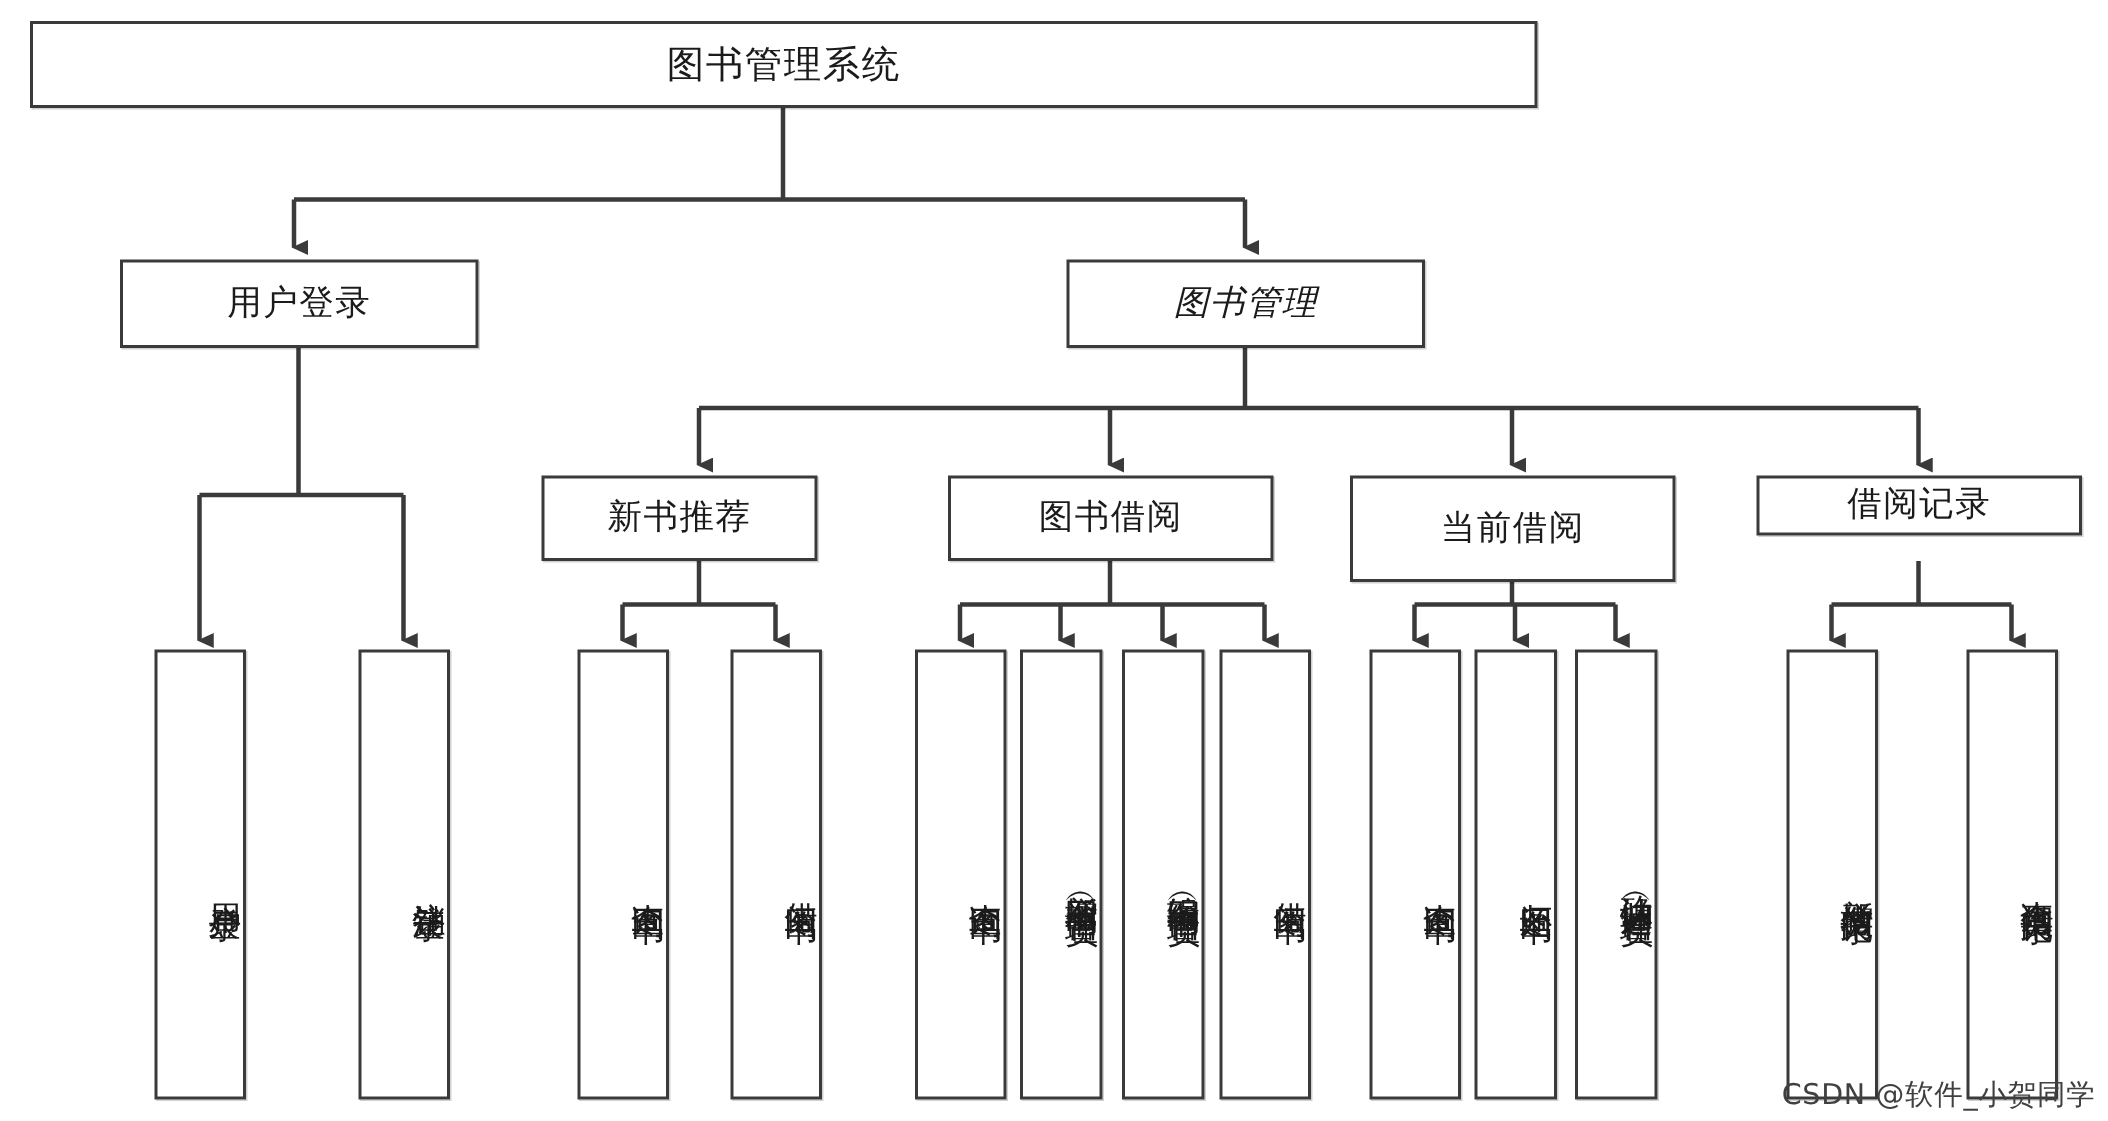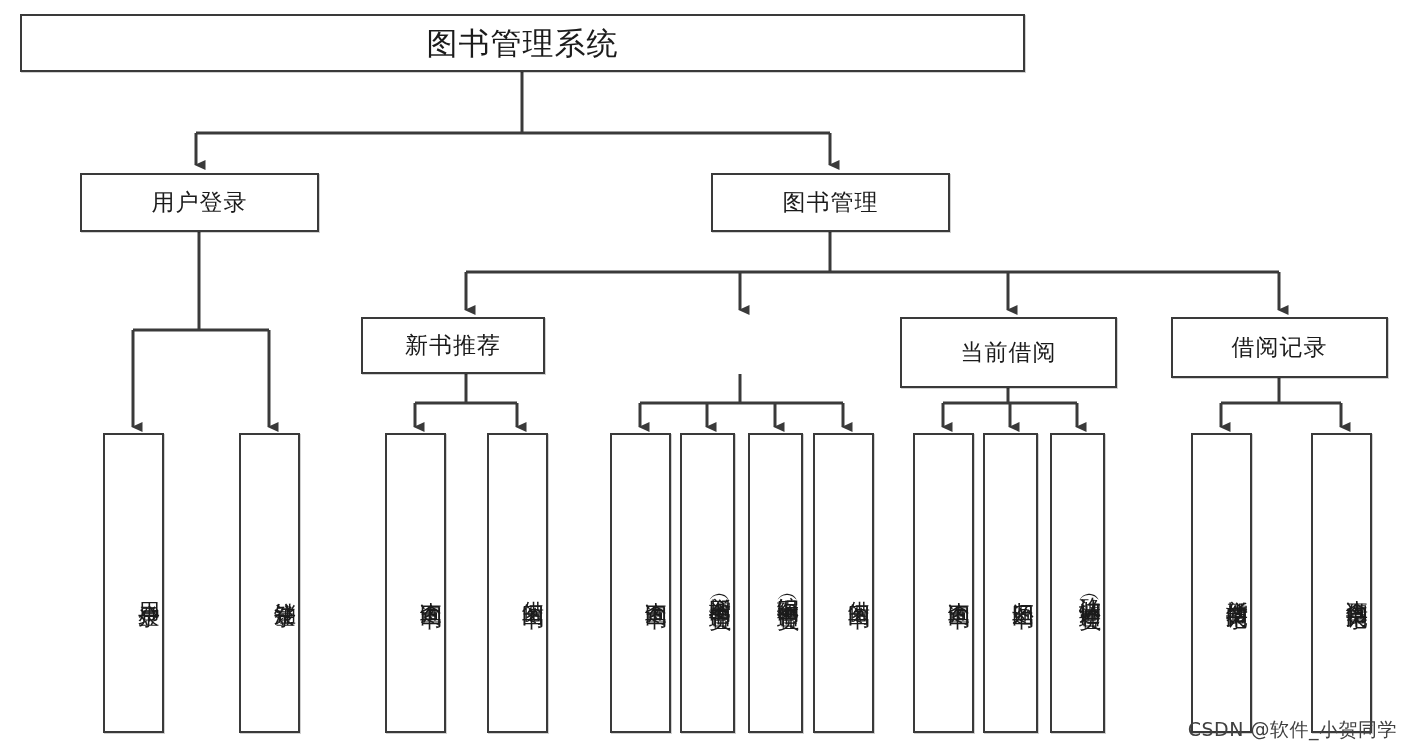--- a/index.html
+++ b/index.html
@@ -55,21 +55,21 @@
     justify-content: center;
     padding-top: 10px;
   }
   .node.v > .vlabel {
     writing-mode: vertical-rl;
     text-orientation: upright;
     display: block;
     white-space: nowrap;
   }
   .node.title {
-    font-size: 31px;
+    font-size: 25px;
   }
   .watermark {
     position: absolute;
     right: 8px;
     bottom: 4px;
     font-size: 19px;
     color: #404040;
     letter-spacing: 0.5px;
     white-space: nowrap;
     font-family: "DejaVu Sans", "Liberation Sans", sans-serif;
@@ -127,28 +127,29 @@
       <path d="M1221,403 L1341,403"></path>
       <path d="M1221,403 L1221,427" marker-end="url(#arrow)"></path>
       <path d="M1341,403 L1341,427" marker-end="url(#arrow)"></path>
     </g>
   </svg>
 
   <div class="node h title" style="left:20px; top:14px; width:1005px; height:58px;">图书管理系统</div>
 
   <div class="node h" style="left:80px; top:173px; width:239px; height:59px;">用户登录</div>
 
-  <div class="node h" style="left:711px; top:173px; width:239px; height:59px;">图书管理</div>
+  <div class="node h" style="left:711px; top:173px; width:239px; height:59px;font-style:italic;">图书管理</div>
 
   <div class="node h" style="left:361px; top:317px; width:184px; height:57px;">新书推荐</div>
 
+  <div class="node h" style="left:632px; top:317px; width:217px; height:57px;">图书借阅</div>
 
   <div class="node h" style="left:900px; top:317px; width:217px; height:71px;">当前借阅</div>
 
-  <div class="node h" style="left:1171px; top:317px; width:217px; height:61px;">借阅记录</div>
+  <div class="node h" style="left:1171px; top:317px; width:217px; height:40px;">借阅记录</div>
 
   <div class="node v" style="left:103px; top:433px; width:61px; height:300px;">
     <span class="vlabel">用户登录</span>
   </div>
   <div class="node v" style="left:239px; top:433px; width:61px; height:300px;">
     <span class="vlabel">注销登录</span>
   </div>
 
   <div class="node v" style="left:385px; top:433px; width:61px; height:300px;">
     <span class="vlabel">查询图书</span>

